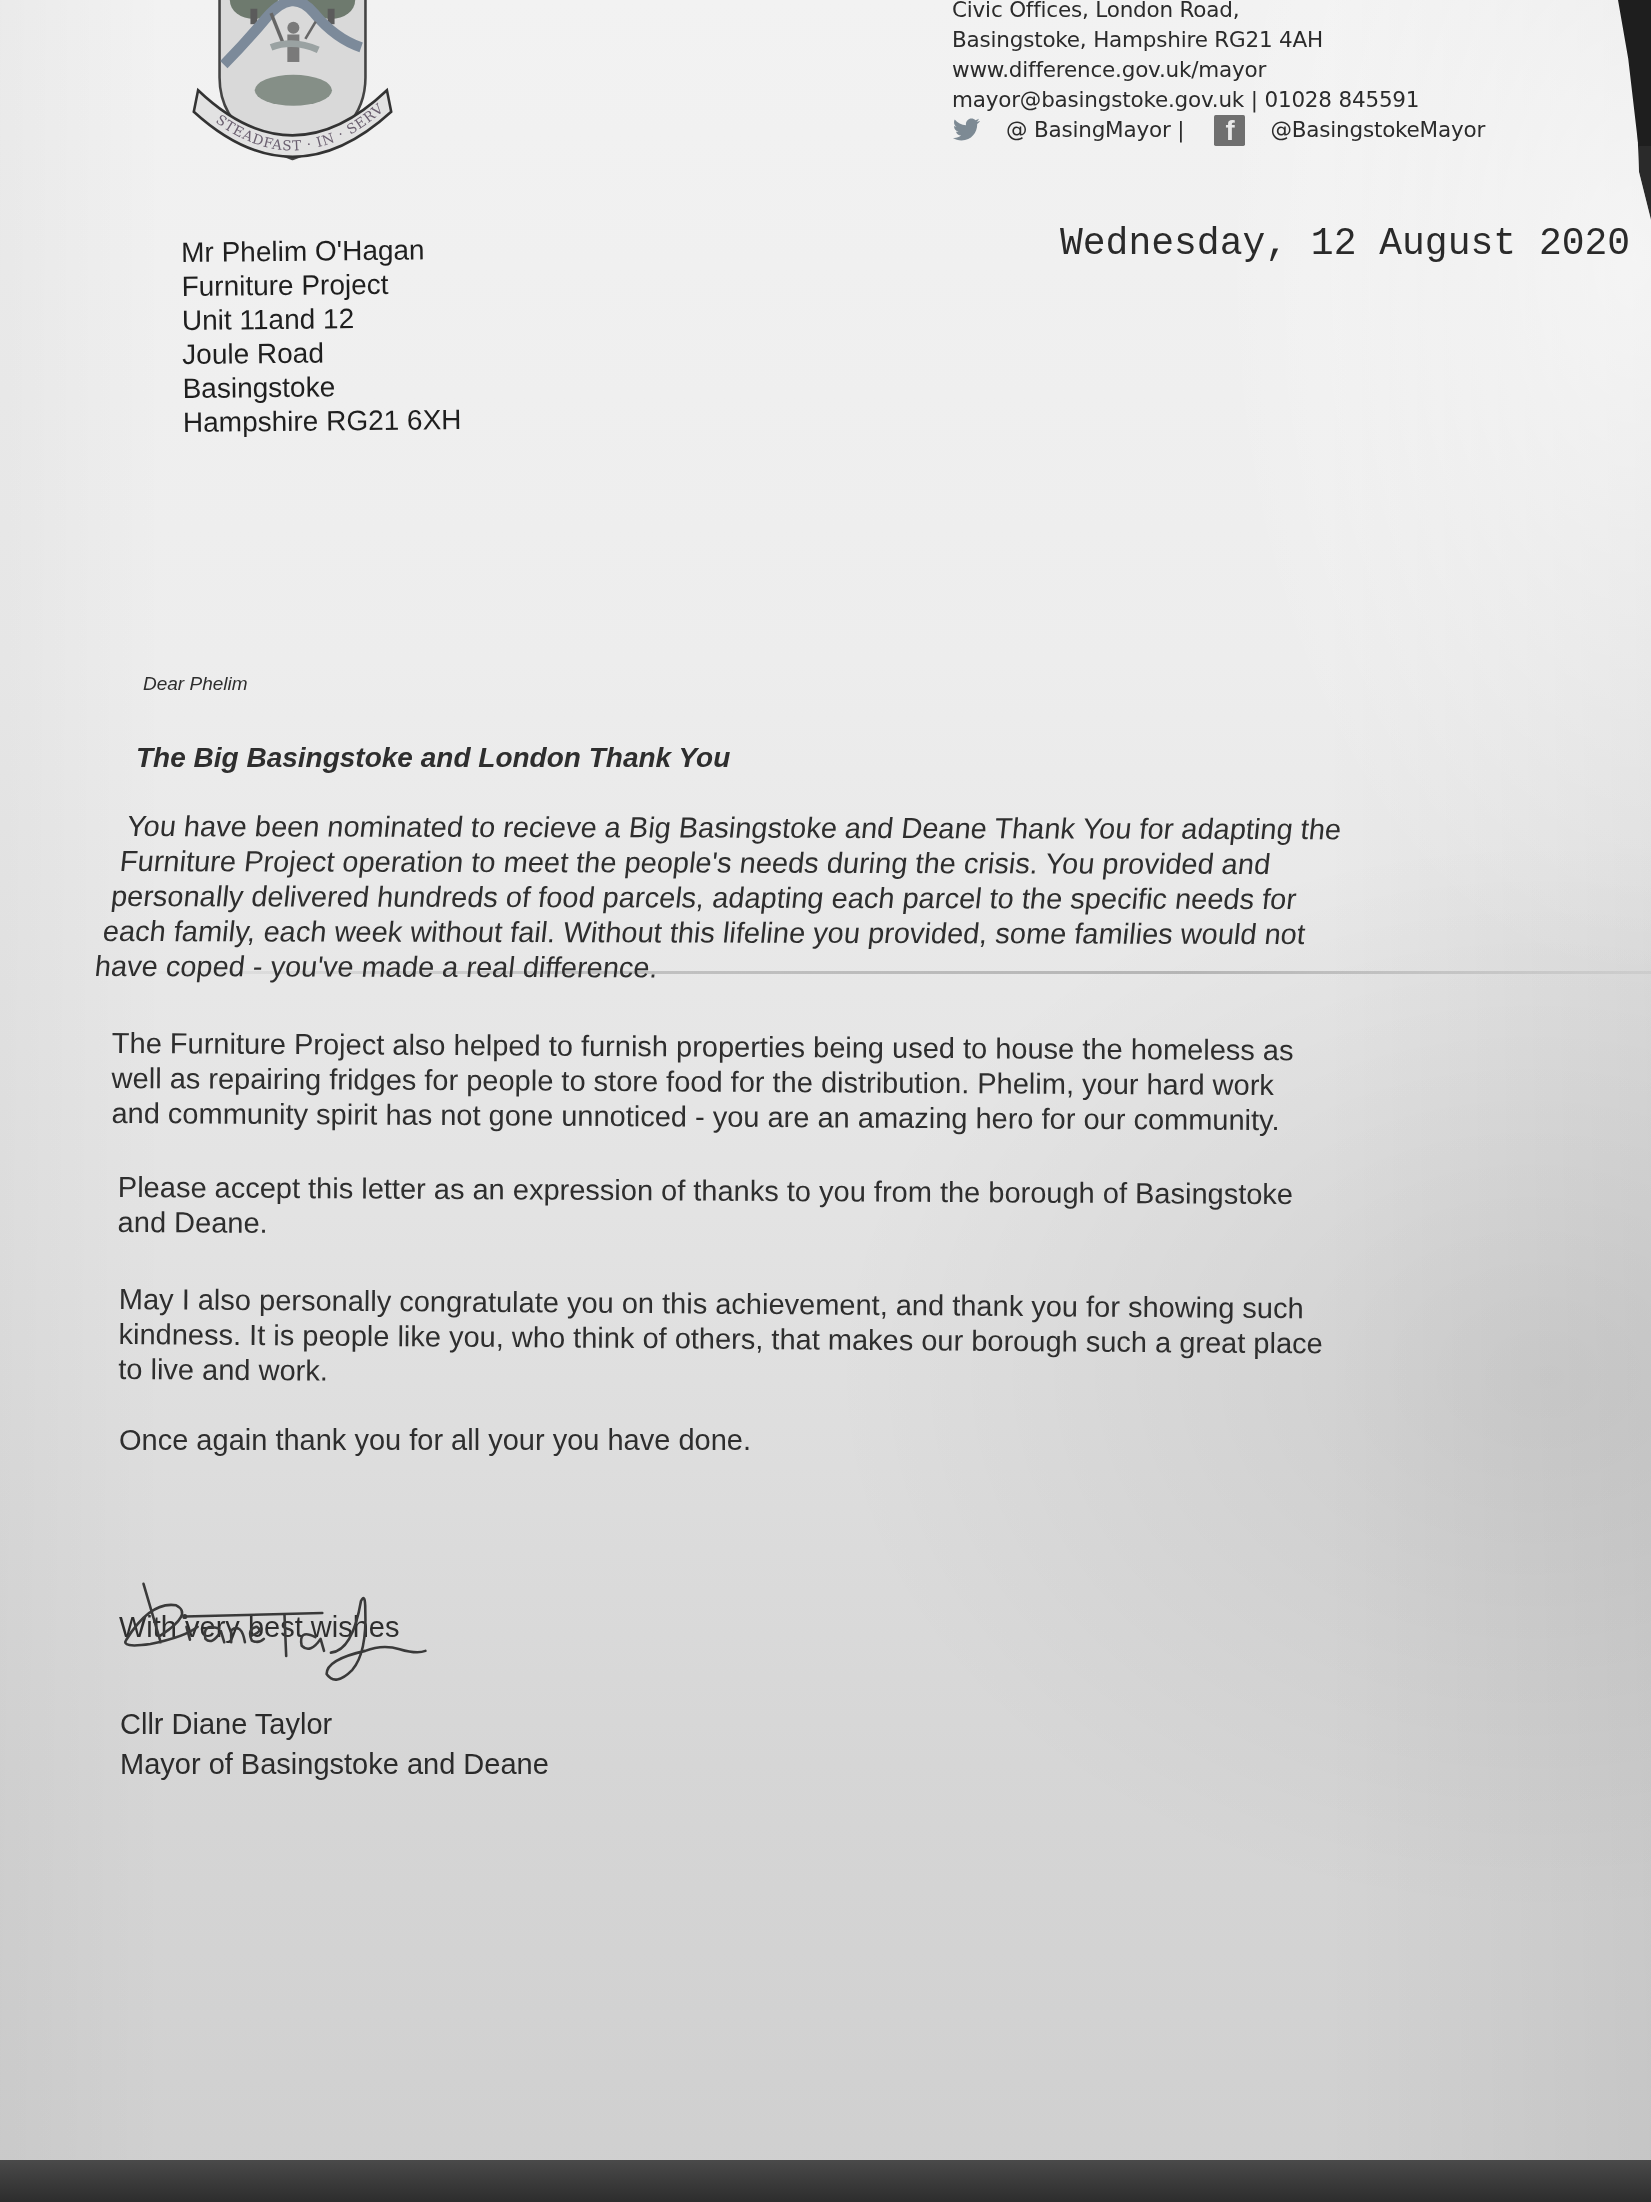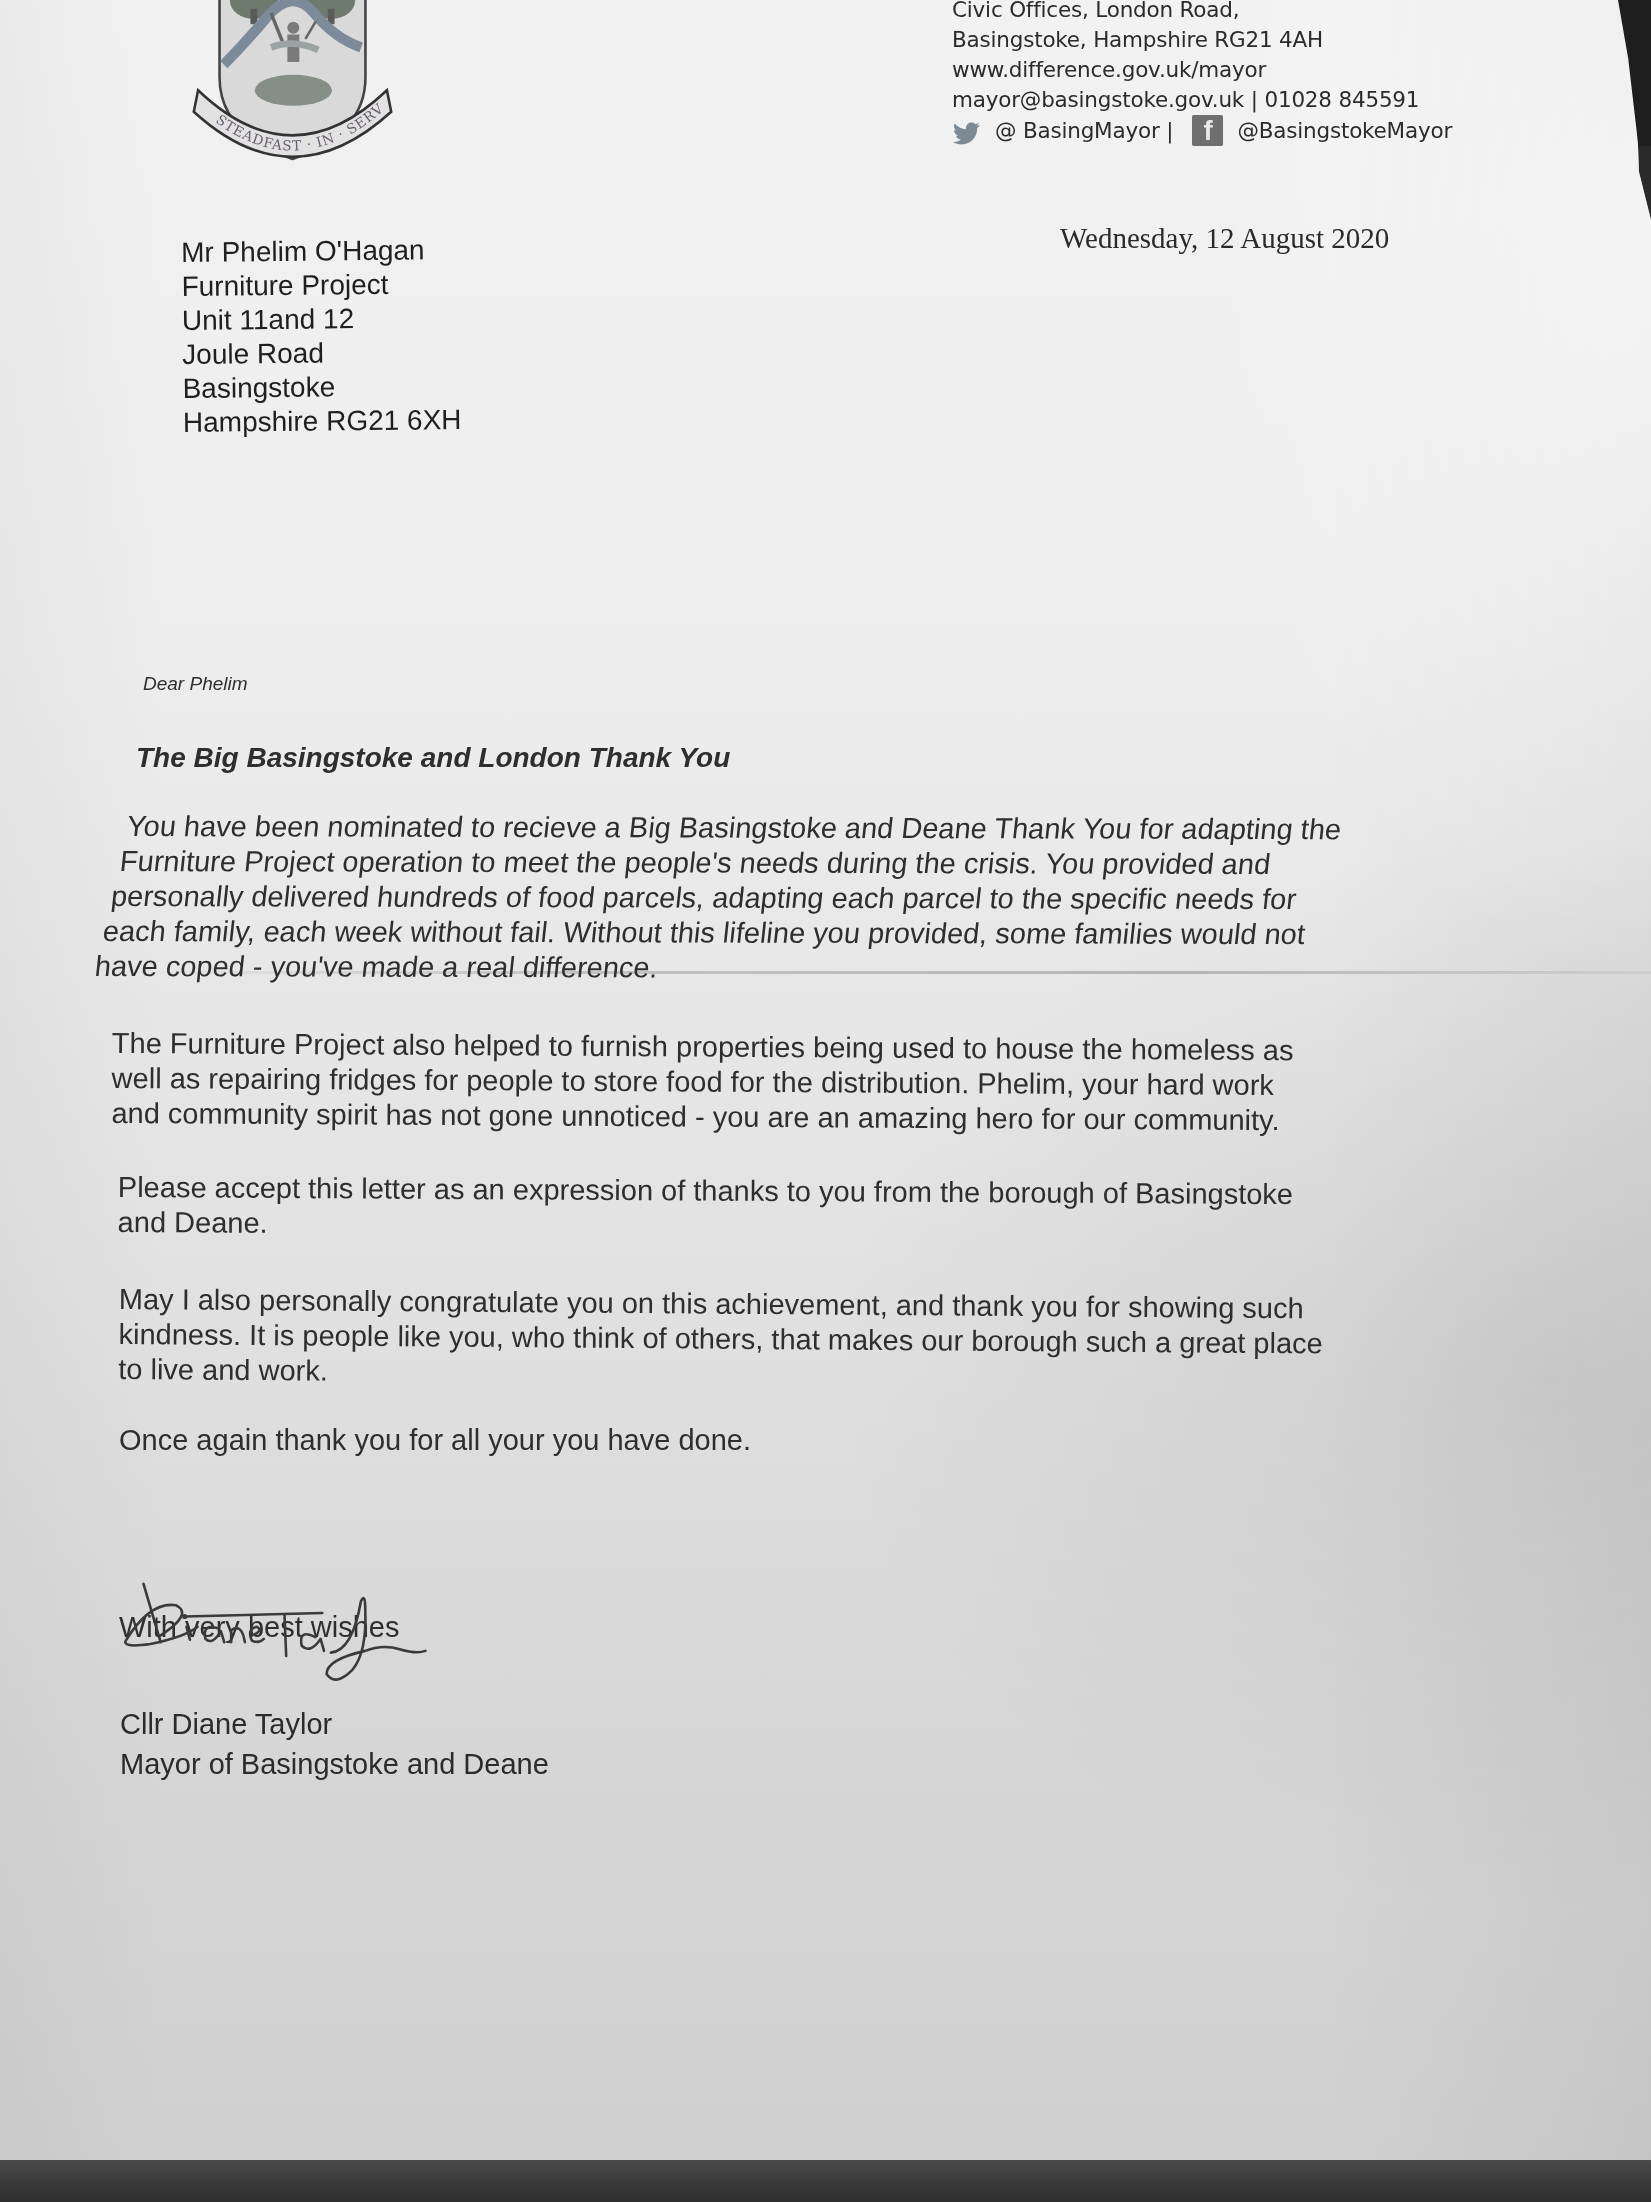--- a/index.html
+++ b/index.html
@@ -78,22 +78,22 @@
       top: -5.2px;
       font-family: "DejaVu Sans", sans-serif;
       font-size: 21.5px;
       line-height: 30px;
       color: #2b2b2b;
       letter-spacing: -0.2px;
     }
     .contact .line { white-space: nowrap; }
     .social {
       display: flex;
-      align-items: flex-end;
-      gap: 14px;
+      align-items: center;
+      gap: 25px;
       white-space: nowrap;
     }
     .social .ico-tw {
       width: 29px;
       height: 24px;
       display: inline-block;
     }
     .social .ico-fb {
       width: 31px;
       height: 31px;
@@ -107,22 +107,22 @@
       font-size: 27.5px;
       line-height: 31px;
       border-radius: 1.7px;
       margin-left: 5.2px;
     }
 
     .date {
       position: absolute;
       left: 1060px;
       top: 222px;
-      font-family: Liberation Serif, serif;
-      font-size: 29px;
+      font-family: Liberation Mono, monospace;
+      font-size: 38px;
       color: #2a2a2a;
       white-space: nowrap;
     }
 
     .address {
       position: absolute;
       left: 181px;
       top: 236px;
       font-family: "Liberation Sans", sans-serif;
       font-size: 28px;

